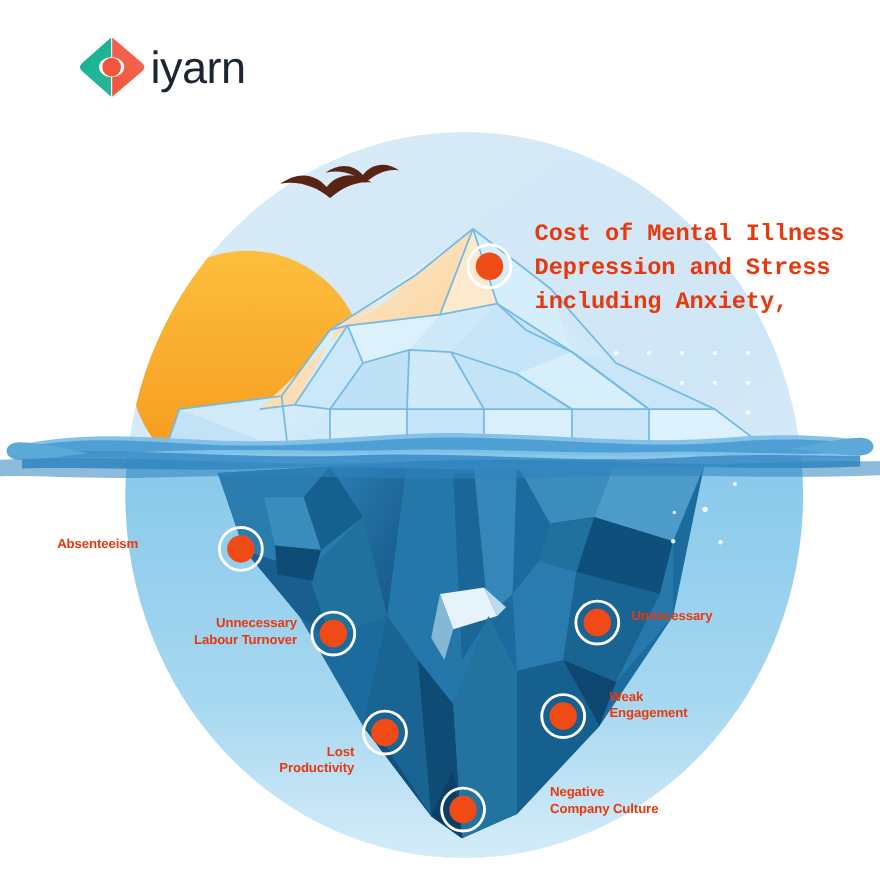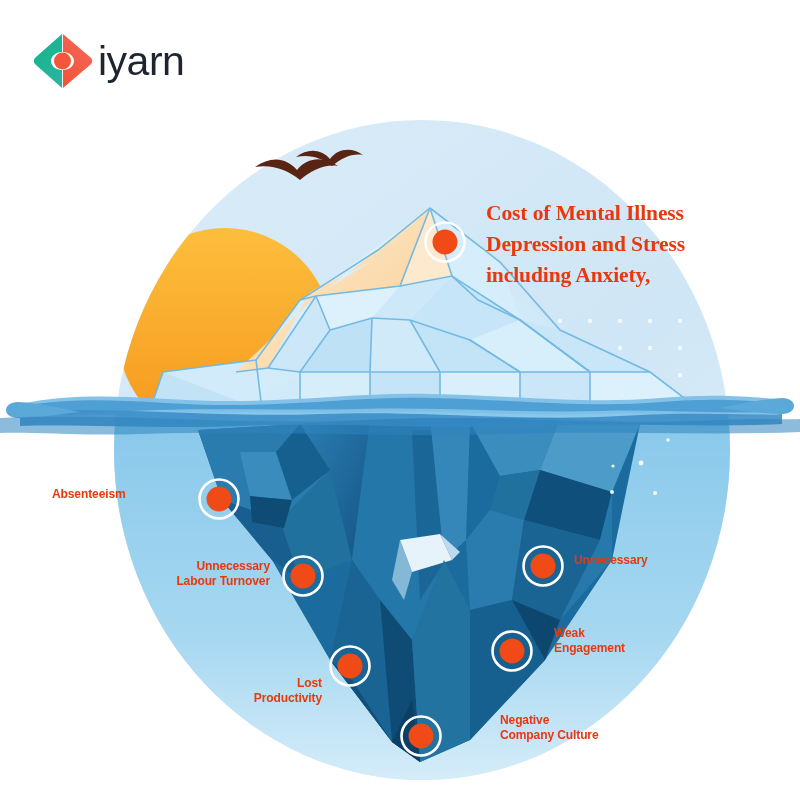--- a/index.html
+++ b/index.html
@@ -23,20 +23,21 @@
   
   #logo {
     position: absolute;
     left: 32px;
     top: 30px;
     width: 230px;
     height: 62px;
     display: flex;
     align-items: center;
     gap: 4px;
+    justify-content: center;
   }
   #logo-mark { width: 62px; height: 58px; display: block; }
   #logo-word {
     font-size: 41px;
     font-weight: 400;
     letter-spacing: -0.5px;
     color: #1d2630;
     line-height: 1;
     font-family: "Liberation Sans", sans-serif;
   }
@@ -54,21 +55,21 @@
   #heading {
     position: absolute;
     left: 486px;
     top: 198px;
     width: 300px;
     color: #E8380D;
     font-size: 21.5px;
     font-weight: bold;
     line-height: 1.45;
     letter-spacing: -0.1px;
-    font-family: Liberation Serif, serif;
+    font-family: Liberation Mono, monospace;
   }
   #heading div { white-space: nowrap; }
 
   
   .label {
     position: absolute;
     color: #E8380D;
     font-size: 12px;
     font-weight: bold;
     line-height: 1.28;

